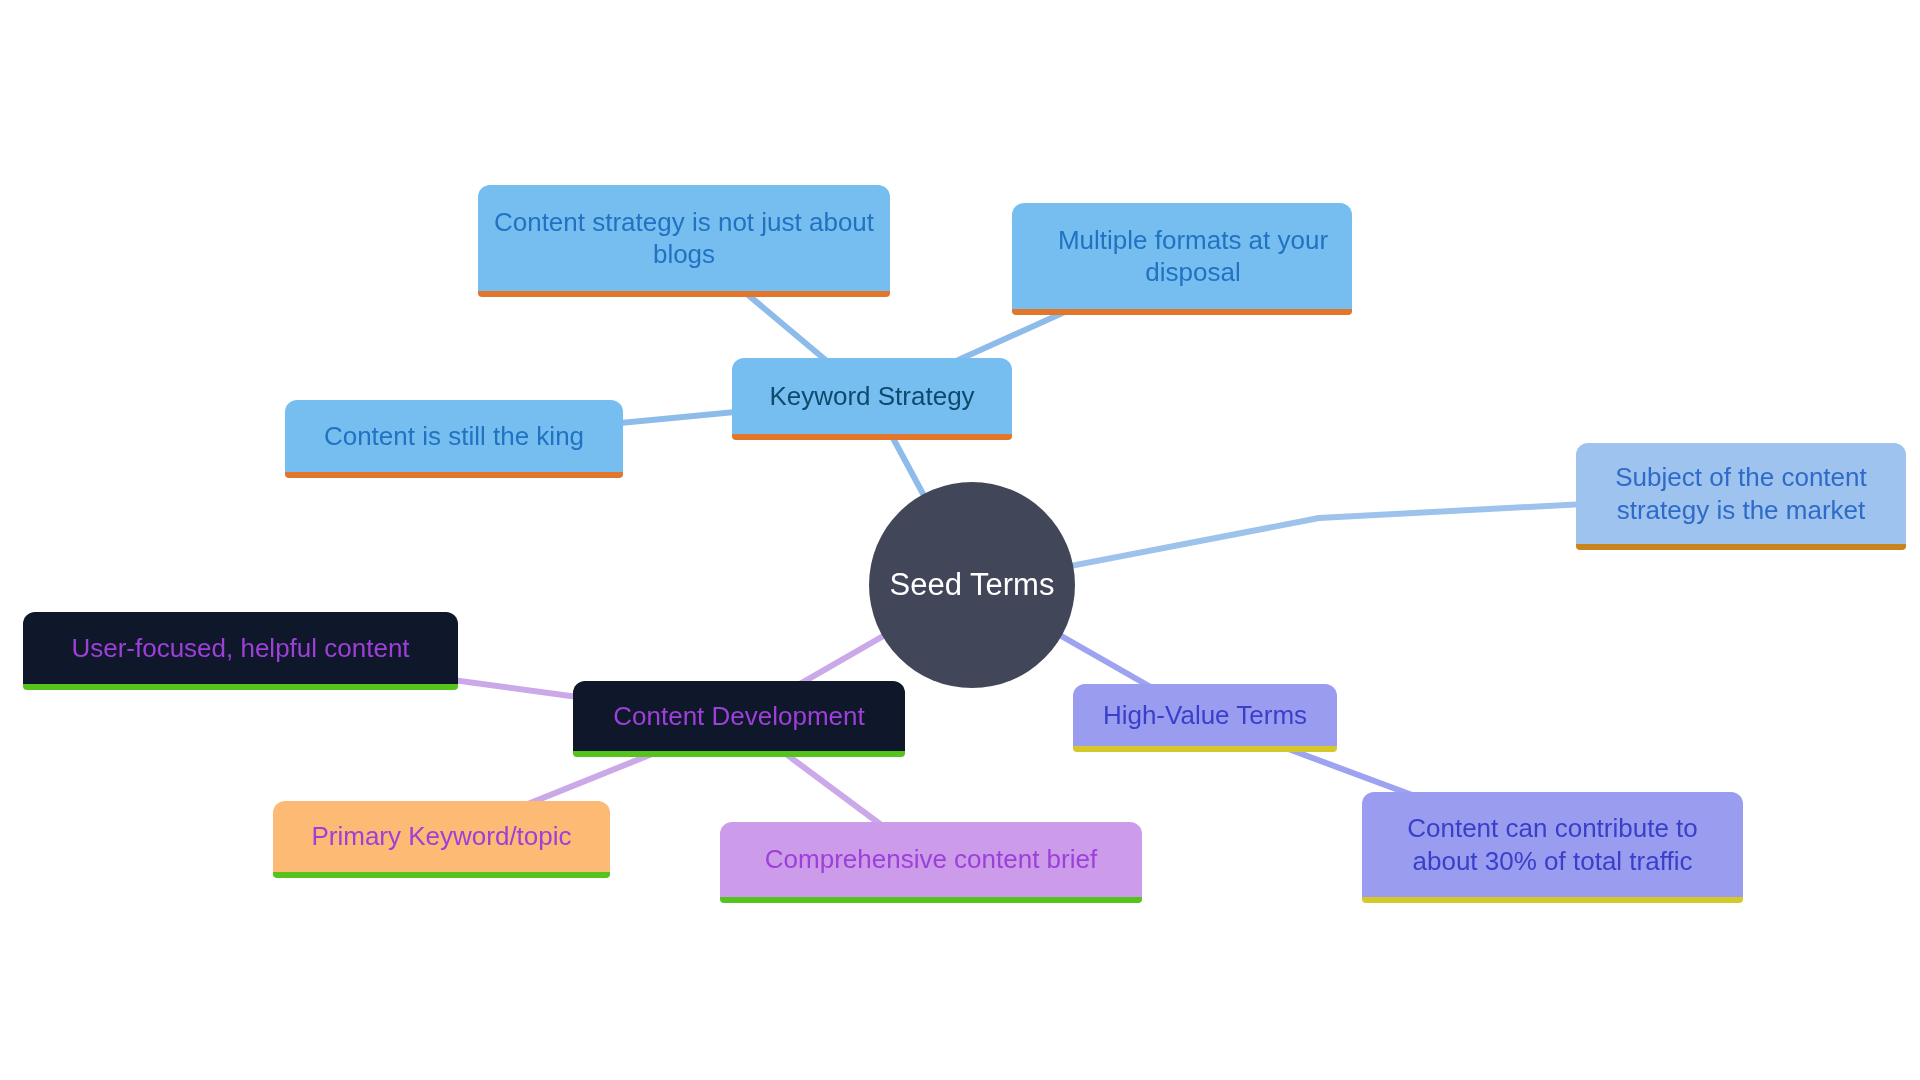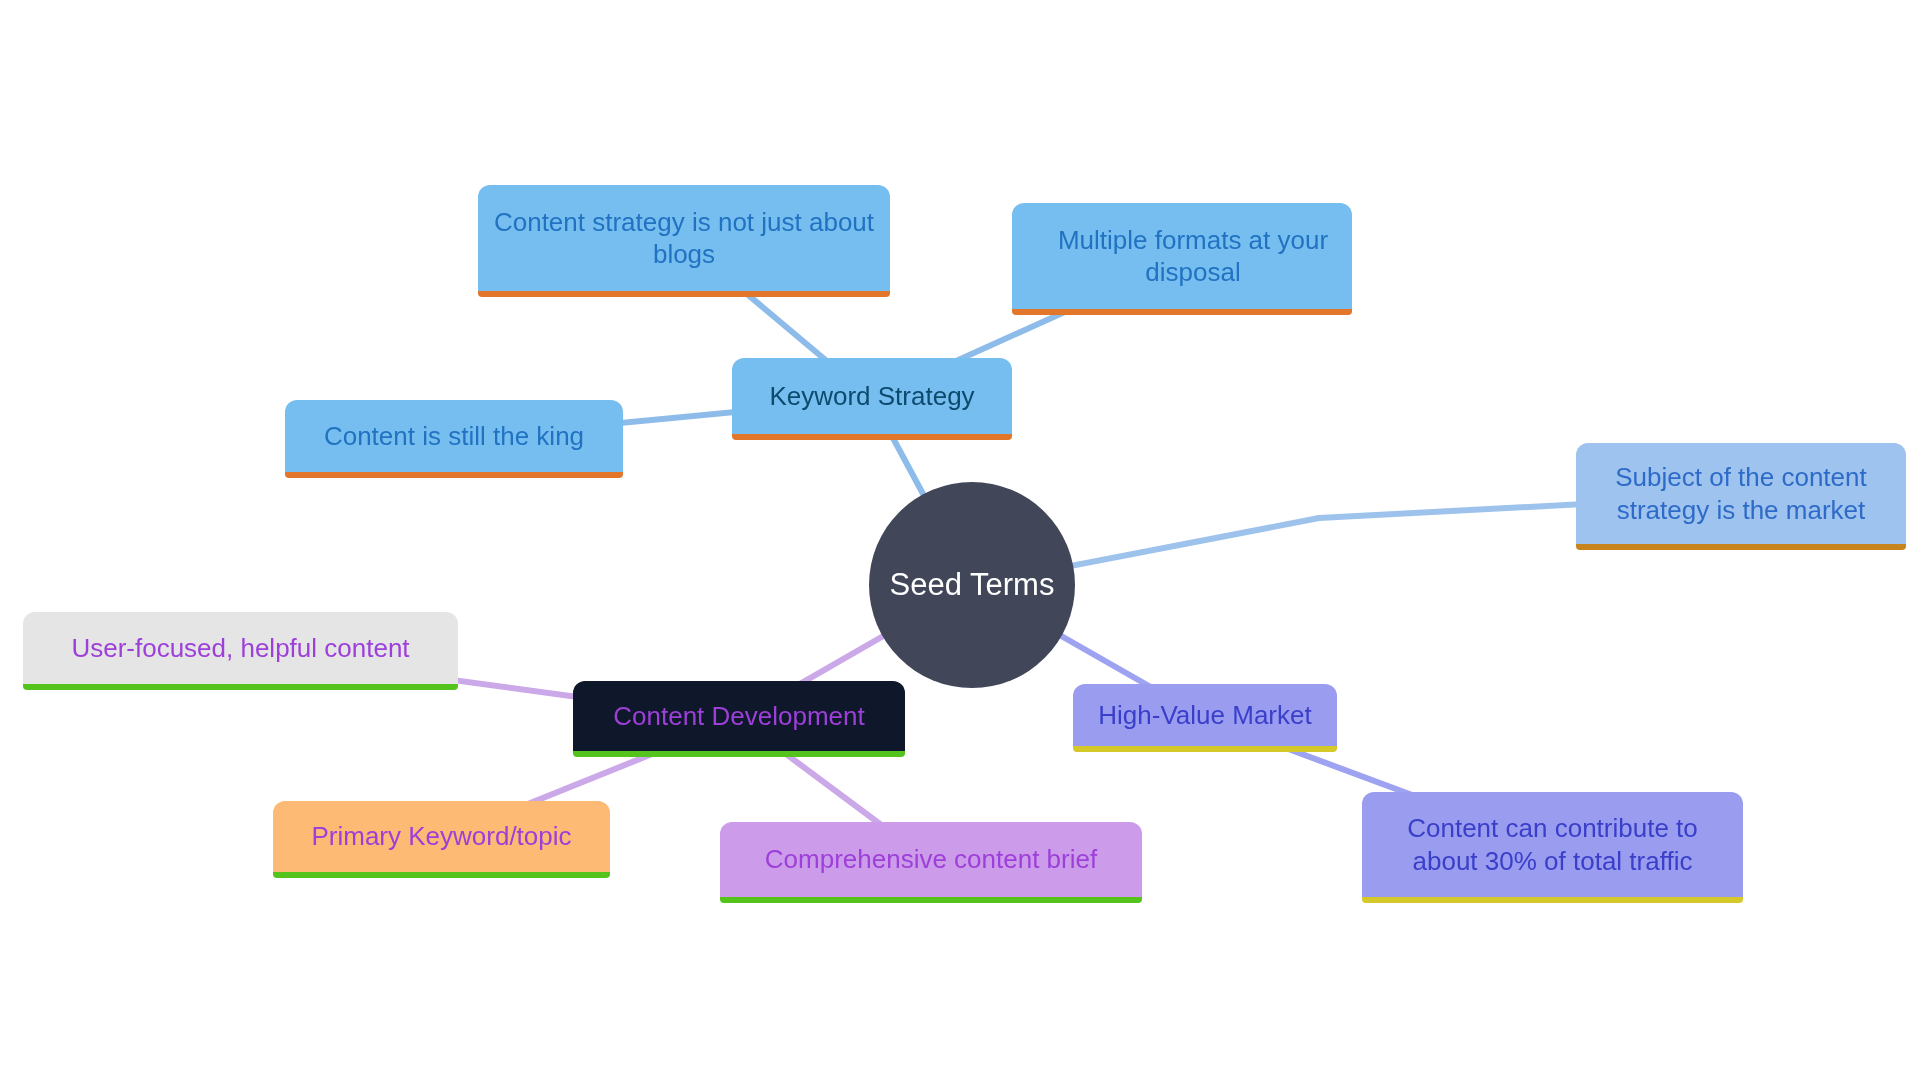--- a/index.html
+++ b/index.html
@@ -97,37 +97,37 @@
     <span>Content is still the king</span>
   </div>
   <div class="node pos-keyword" style="background: rgb(119, 190, 240); color: #0c4a6e; border-bottom-color: rgb(226, 119, 44);">
     <span>Keyword Strategy</span>
   </div>
 
   <div class="node pos-subject" style="background: rgb(158, 195, 238); color: rgb(46, 107, 200); border-bottom-color: rgb(201, 133, 29);">
     <span>Subject of the content strategy is the market</span>
   </div>
 
-  <div class="node pos-userfocused" style="background: #e5e5e5; color: rgb(157, 63, 217); border-bottom-color: rgb(84, 196, 29);">
+  <div class="node pos-userfocused" style="background: #0f172a; color: rgb(157, 63, 217); border-bottom-color: rgb(84, 196, 29);">
     <span>User-focused, helpful content</span>
   </div>
   <div class="node pos-primary" style="background: #fdba74; color: rgb(157, 63, 217); border-bottom-color: rgb(84, 196, 29);">
     <span>Primary Keyword/topic</span>
   </div>
   <div class="node pos-brief" style="background: rgb(204, 156, 235); color: rgb(157, 63, 217); border-bottom-color: rgb(84, 196, 29);">
     <span>Comprehensive content brief</span>
   </div>
   <div class="node pos-contentdev" style="background: #0f172a; color: rgb(157, 63, 217); border-bottom-color: rgb(84, 196, 29);">
     <span>Content Development</span>
   </div>
 
   <div class="node pos-contribute" style="background: rgb(153, 156, 239); color: rgb(58, 63, 201); border-bottom-color: rgb(213, 201, 42);">
     <span>Content can contribute to about 30% of total traffic</span>
   </div>
   <div class="node pos-hvt" style="background: rgb(153, 156, 239); color: rgb(58, 63, 201); border-bottom-color: rgb(213, 201, 42);">
-    <span>High-Value Market</span>
+    <span>High-Value Terms</span>
   </div>
 
   <div class="center-node pos-center" style="background: rgb(66, 70, 89); color: rgb(255, 255, 255);">
     <span>Seed Terms</span>
   </div>
 
 </div>
 
 </body></html>

